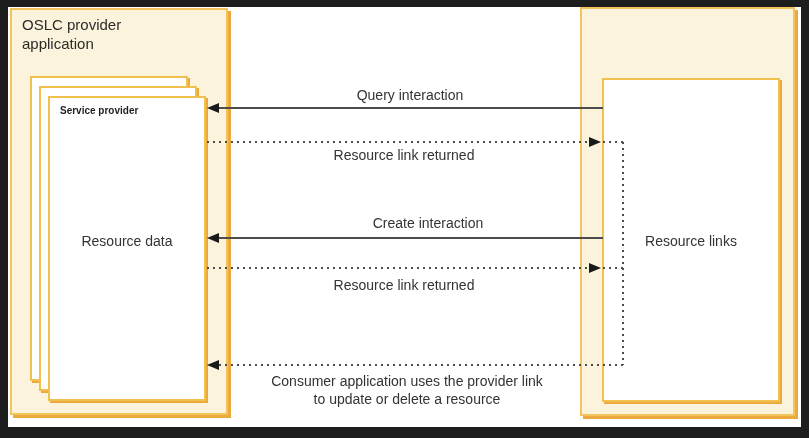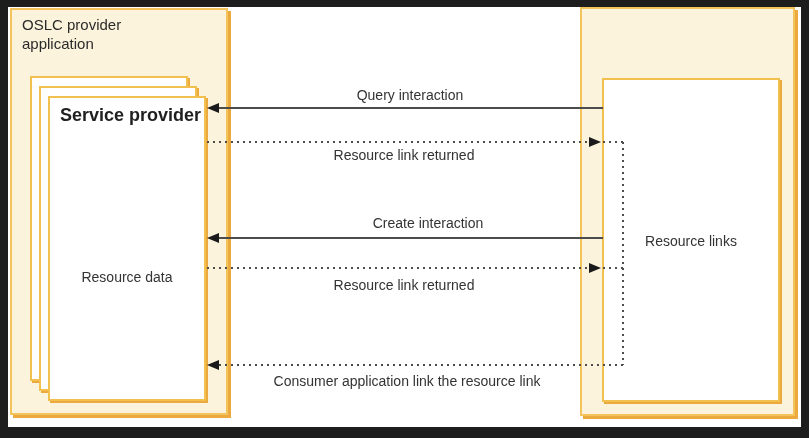--- a/index.html
+++ b/index.html
@@ -22,25 +22,25 @@
   .app-title.provider-t{left:22px;top:15px;}
   .app-title.consumer-t{left:603px;top:16px;}
   .card{
     position:absolute;width:158px;height:305px;background:#ffffff;
     border:2px solid #f2c04e;box-shadow:2px 2px 0 #eba93e;box-sizing:border-box;
   }
   .card.back{left:30px;top:76px;}
   .card.middle{left:39px;top:86px;}
   .card.front{left:48px;top:96px;}
   .card-title{
-    position:absolute;left:10px;top:7px;font-size:18px;font-weight:bold;color:#1f1f1f;
+    position:absolute;left:10px;top:7px;font-size:10px;font-weight:bold;color:#1f1f1f;
   }
   .card-body{
     position:absolute;left:0;top:135px;width:100%;text-align:center;
-    font-size:14px;color:#333333;margin-top:36px;
+    font-size:14px;color:#333333;
   }
   .links-box{
     position:absolute;left:602px;top:78px;width:178px;height:324px;background:#ffffff;
     border:2px solid #f2c04e;box-shadow:2px 2px 0 #eba93e;box-sizing:border-box;padding-left:18px;
   }
   .links-label{
     position:absolute;left:0;top:153px;width:100%;text-align:center;
     font-size:14px;color:#333333;
   }
   .arrows{position:absolute;left:0;top:0;width:809px;height:438px;pointer-events:none;}
@@ -94,15 +94,16 @@
 
     <line x1="623" y1="365" x2="215" y2="365" stroke="#4c4c4c" stroke-width="2" stroke-dasharray="2 4"></line>
     <polygon points="207,365 219,360 219,370" fill="#1a1a1a"></polygon>
   </svg>
 
   <div class="flow-label lbl-query">Query interaction</div>
   <div class="flow-label lbl-rlr1">Resource link returned</div>
   <div class="flow-label lbl-create">Create interaction</div>
   <div class="flow-label lbl-rlr2">Resource link returned</div>
   <div class="flow-label lbl-update">
-    <div>Consumer application link the resource link</div>
+    <div>Consumer application uses the provider link</div>
+    <div>to update or delete a resource</div>
   </div>
 </div>
 
 </body></html>

